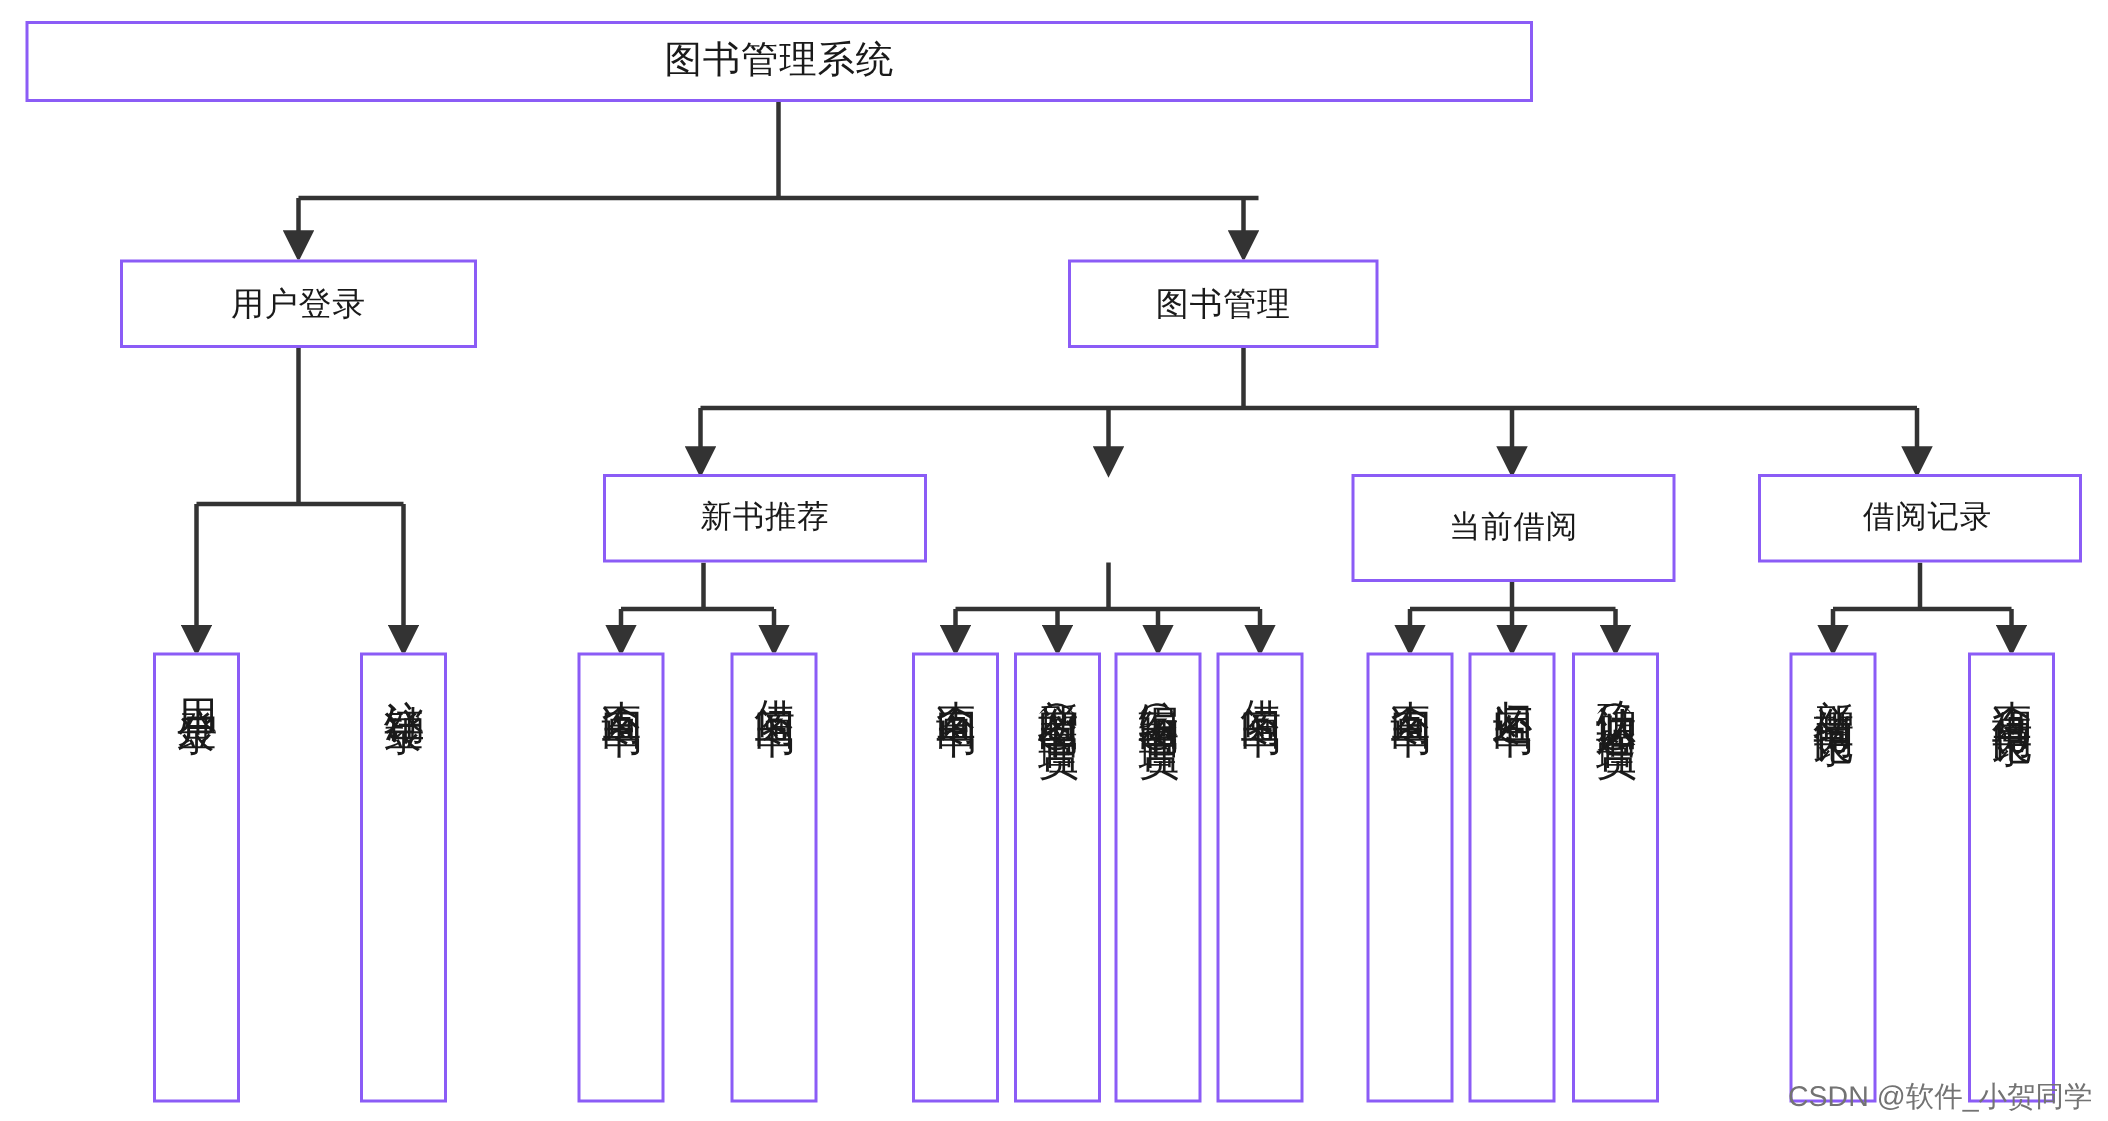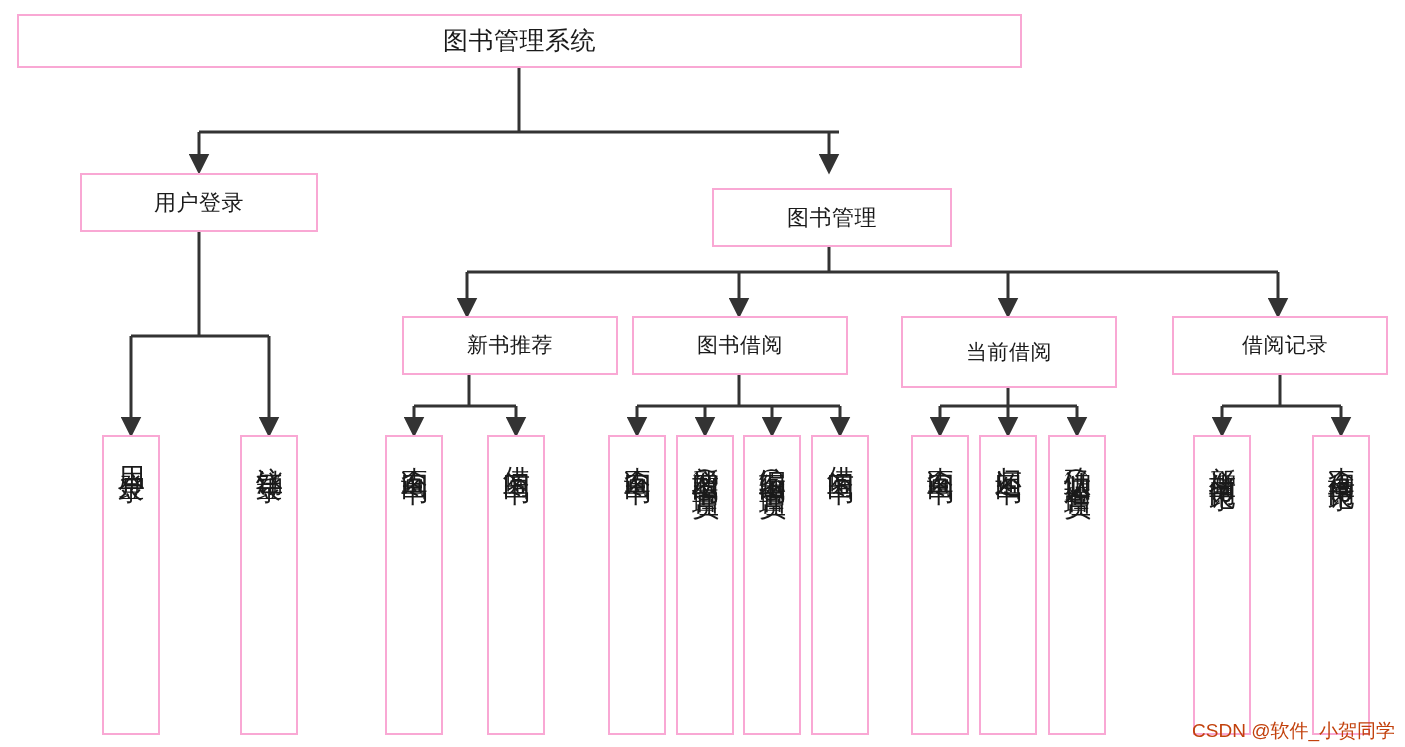--- a/index.html
+++ b/index.html
@@ -14,21 +14,21 @@
   }
   svg#wires{
     position:absolute;
     left:0;top:0;
     width:1405px;height:747px;
     pointer-events:none;
   }
   .node{
     position:absolute;
     box-sizing:border-box;
-    border:2px solid #f9a8d4;
+    border:2px solid #8b5cf6;
     background:#ffffff;
     display:flex;
     align-items:center;
     justify-content:center;
     color:#1a1a1a;
   }
   .node .lbl{
     display:block;
     text-align:center;
     line-height:1.18;
@@ -53,21 +53,21 @@
     font-size:27px;
     line-height:1.0;
     letter-spacing:4px;
     white-space:normal;
   }
   .watermark{
     position:absolute;
     right:10px;
     bottom:3px;
     font-size:19px;
-    color:#c2410c;
+    color:#737373;
     white-space:nowrap;
     font-family:"Liberation Sans","DejaVu Sans",sans-serif;
   }
 </style>
 </head>
 <body>
 
 <div id="canvas">
 
   <svg id="wires" viewBox="0 0 1405 747" xmlns="http://www.w3.org/2000/svg">
@@ -120,29 +120,26 @@
     </g>
   </svg>
 
   <div class="node h root" style="left:17px;top:14px;width:1005px;height:54px;">
     <span class="lbl">图书管理系统</span>
   </div>
 
   <div class="node h lvl1" style="left:80px;top:173px;width:238px;height:59px;">
     <span class="lbl">用户登录</span>
   </div>
-  <div class="node h lvl1" style="left:712px;top:188px;width:240px;height:59px;">
+  <div class="node h lvl1" style="left:712px;top:173px;width:207px;height:59px;">
     <span class="lbl">图书管理</span>
   </div>
 
   <div class="node h lvl2" style="left:362px;top:316px;width:216px;height:59px;margin-left:40px;">
     <span class="lbl">新书推荐</span>
-  </div>
-  <div class="node h lvl2" style="left:632px;top:316px;width:216px;height:59px;">
-    <span class="lbl">图书借阅</span>
   </div>
   <div class="node h lvl2" style="left:901px;top:316px;width:216px;height:72px;">
     <span class="lbl">当前借阅</span>
   </div>
   <div class="node h lvl2" style="left:1172px;top:316px;width:216px;height:59px;padding-left:10px;">
     <span class="lbl">借阅记录</span>
   </div>
 
   <div class="node v" style="left:102px;top:435px;width:58px;height:300px;">
     <span class="lbl">用户登录</span>

